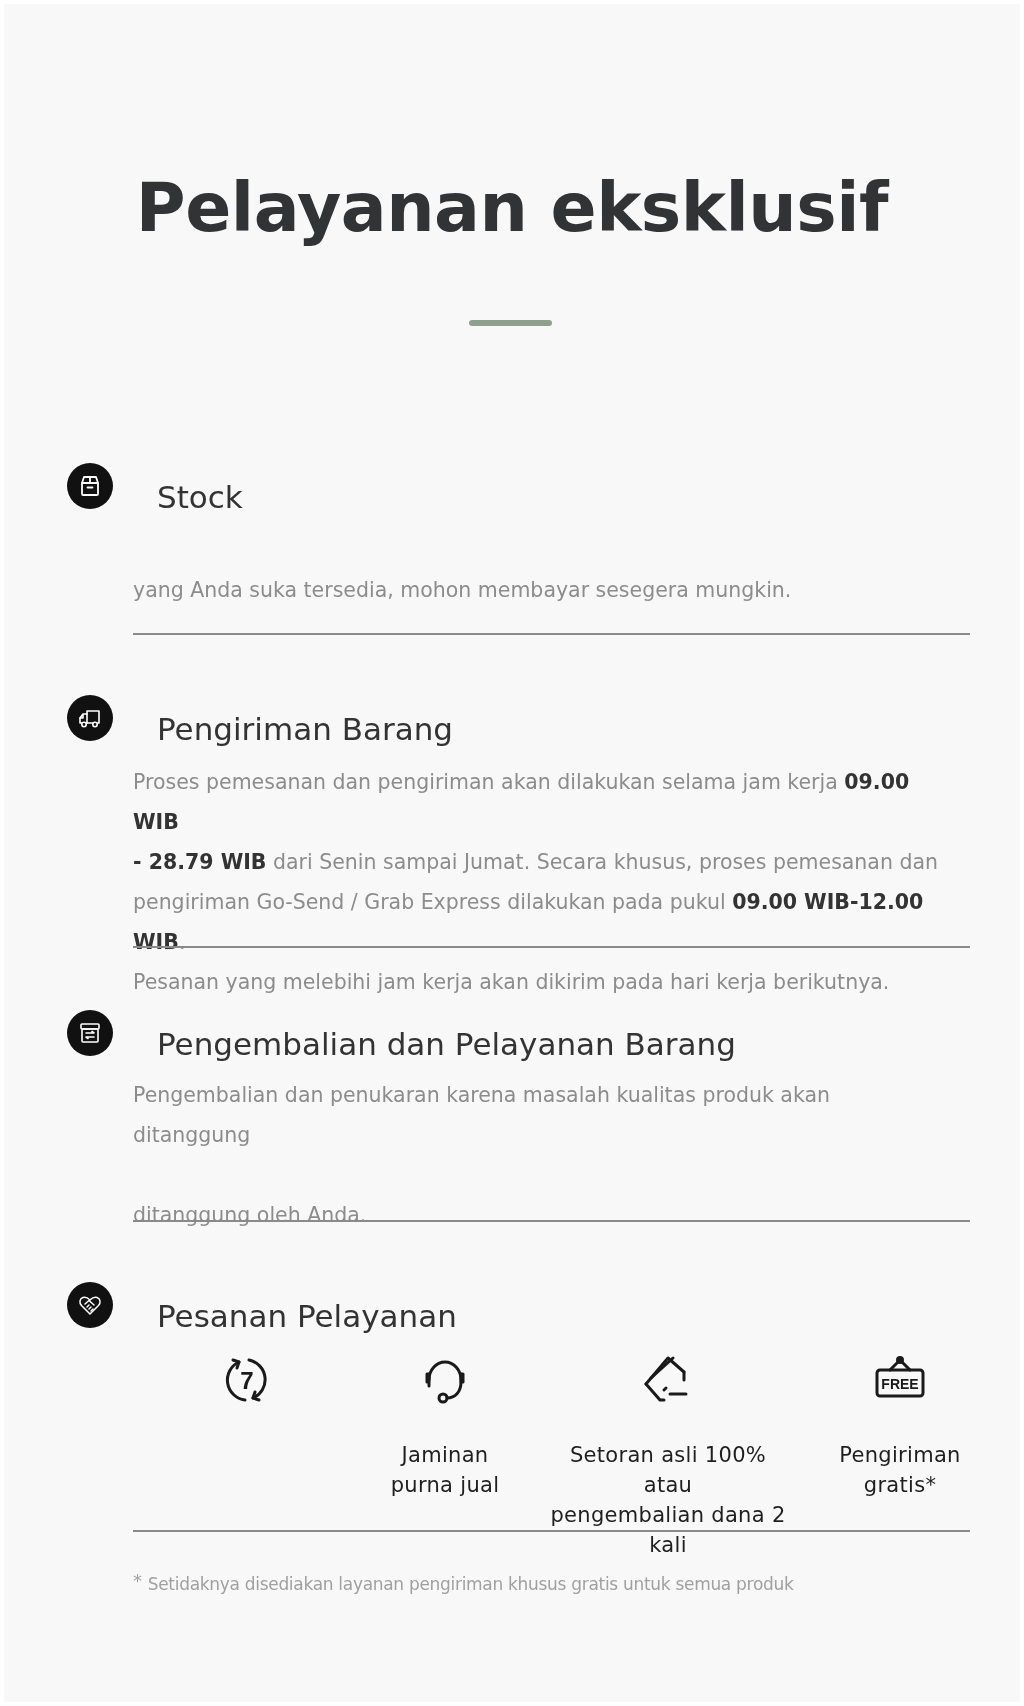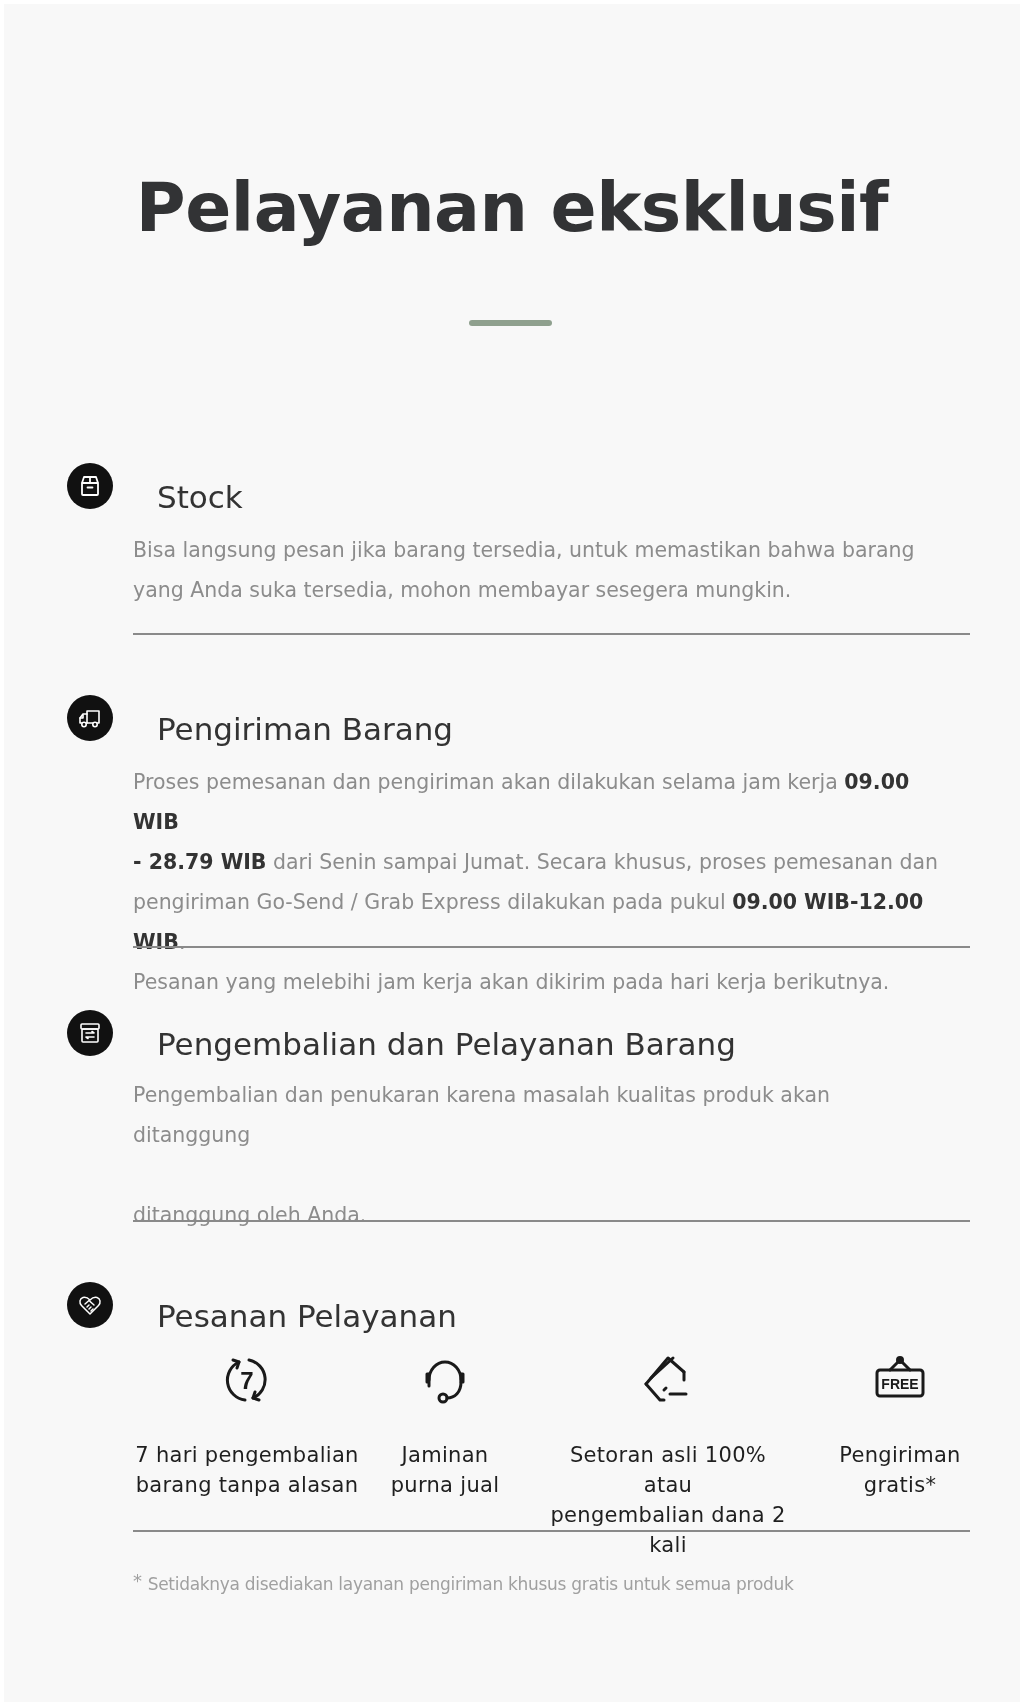--- a/index.html
+++ b/index.html
@@ -36,21 +36,21 @@
 <div class="section-icon" style="top:463px;">
   <svg viewBox="0 0 28 28" fill="none" stroke="#ffffff" stroke-width="1.8" stroke-linejoin="round">
     <path d="M6 11 L8 5 H20 L22 11 Z"></path>
     <path d="M14 5 V11"></path>
     <rect x="6" y="11" width="16" height="12" rx="1"></rect>
     <path d="M11.5 15.5 H16.5" stroke-linecap="round"></path>
   </svg>
 </div>
 <h2 class="section-title" style="top:469px;">Stock</h2>
 <p class="section-body" style="top:530px;">
-  <span>Bisa langsung pesan jika barang tersedia, untuk memastikan bahwa barang</span><br>
+  <br>
   <span>yang Anda suka tersedia, mohon membayar sesegera mungkin.</span>
 </p>
 <div class="divider" style="top:633px;"></div>
 
 <div class="section-icon" style="top:695px;">
   <svg viewBox="0 0 28 28" fill="none" stroke="#ffffff" stroke-width="1.6" stroke-linejoin="round" stroke-linecap="round">
     <path d="M11 7 H23 V19 H11 Z"></path>
     <path d="M11 10 H7 L4 14 V19 H11"></path>
     <path d="M7 11 V14 H4"></path>
     <circle cx="8" cy="20.5" r="2.2" fill="#111111"></circle>
@@ -92,24 +92,20 @@
 <h2 class="section-title" style="top:1288px;">Pesanan Pelayanan</h2>
 
 <div class="benefit" style="left:122px;">
   <svg class="benefit-icon" viewBox="0 0 60 60" fill="none" stroke="#1a1a1a" stroke-width="3" stroke-linecap="round" stroke-linejoin="round">
     <path d="M22 12 A20 20 0 0 0 28 50"></path>
     <path d="M16 10 L22 12 L20 18"></path>
     <path d="M36 48 A20 20 0 0 0 32 10"></path>
     <path d="M42 50 L36 48 L38 42"></path>
     <text x="30" y="39" text-anchor="middle" font-size="24" font-weight="bold" fill="#1a1a1a" stroke="none" font-family="Liberation Sans, sans-serif">7</text>
   </svg>
-  <span class="benefit-label">
-    <span>7 hari pengembalian</span><br>
-    <span>barang tanpa alasan</span>
-  </span>
 </div>
 
 <div class="benefit" style="left:320px;">
   <svg class="benefit-icon" viewBox="0 0 60 60" fill="none" stroke="#1a1a1a" stroke-width="3" stroke-linecap="round" stroke-linejoin="round">
     <path d="M14 30 A16 18 0 0 1 46 30"></path>
     <path d="M14 24 H12 V32 H14 M14 24 V36"></path>
     <path d="M46 24 H48 V32 H46 Z"></path>
     <path d="M46 32 C46 42 40 48 32 48"></path>
     <circle cx="28" cy="48" r="4"></circle>
   </svg>

